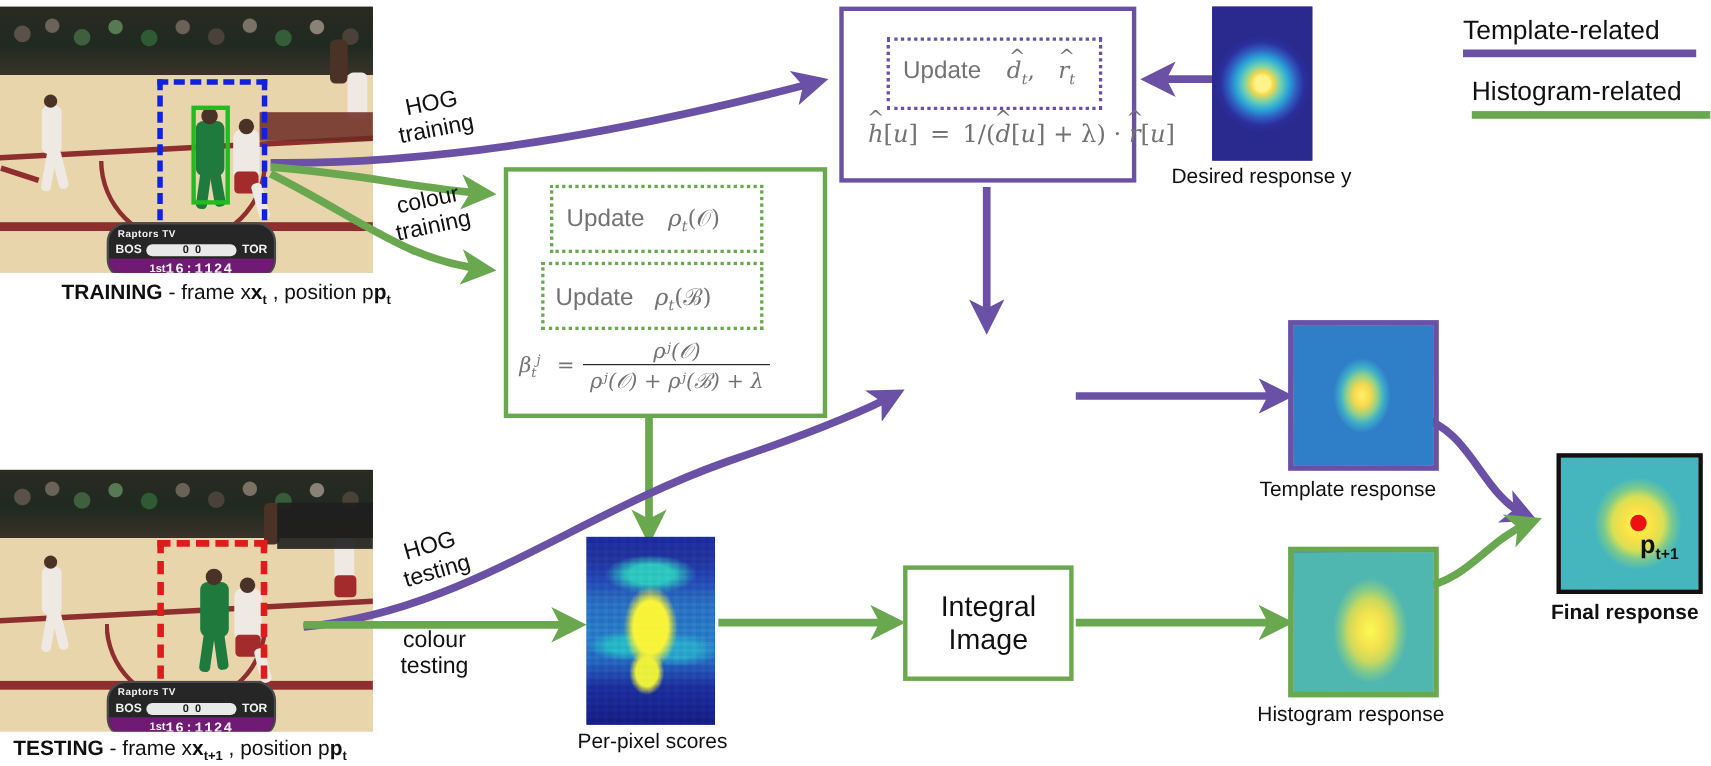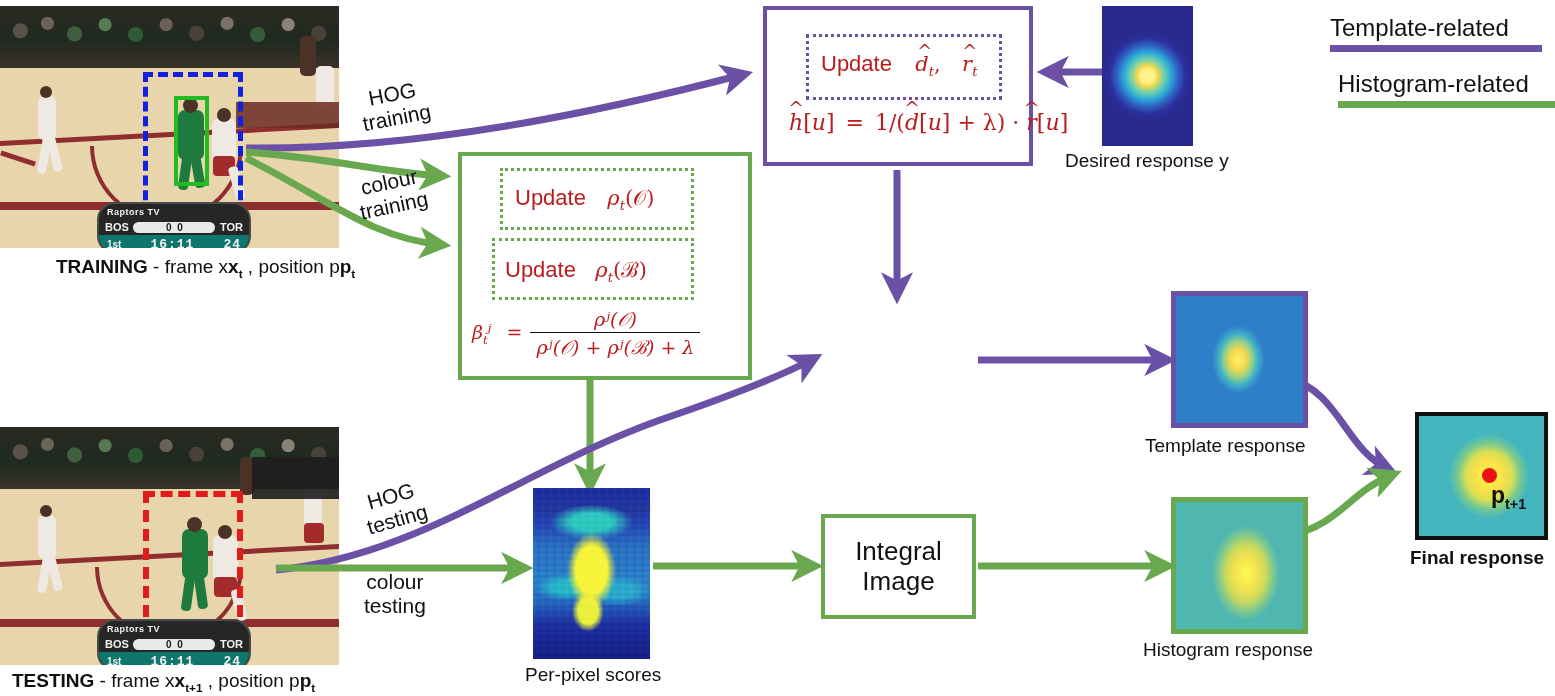--- a/index.html
+++ b/index.html
@@ -96,23 +96,23 @@
   .sb-mid {
     display: flex; align-items: center; justify-content: space-between;
     height: 16px; padding: 0 6px; font-size: 11px; font-weight: bold;
   }
   .sb-pill {
     background: #e9e9e9; color: #1a1a1a;
     border-radius: 7px; padding: 0px 12px; font-size: 10px;
     min-width: 58px; text-align: center;
   }
   .sb-bot {
-    display:flex; align-items:center; justify-content: space-between;
+    display:flex; align-items:center; justify-content: center;
     height: 18px; padding: 0 8px; font-size: 13px; font-weight: bold;
-    background: #0f766e;
+    background: #701a75;
   }
   .sb-clock { font-family: "Liberation Mono", monospace; letter-spacing: 1px; }
 
   .bbox-blue {
     position: absolute;
     border: 5px dashed #1122dd;
     box-sizing: border-box;
   }
   .bbox-green {
     position: absolute;
@@ -140,21 +140,21 @@
     font-size: 26px;
     color: #111;
     text-align: center;
     line-height: 1.15;
   }
 
   
   .mathline {
     font-family: "DejaVu Serif", serif;
     font-size: 21px;
-    color: #b91c1c;
+    color: #737373;
     white-space: nowrap;
   }
   .mi { font-style: italic; }
   .hatwrap { position: relative; display: inline-block; }
   .hatwrap > .hatmark {
     position: absolute;
     left: 50%;
     top: -0.52em;
     transform: translateX(-50%);
     font-size: 0.85em;

